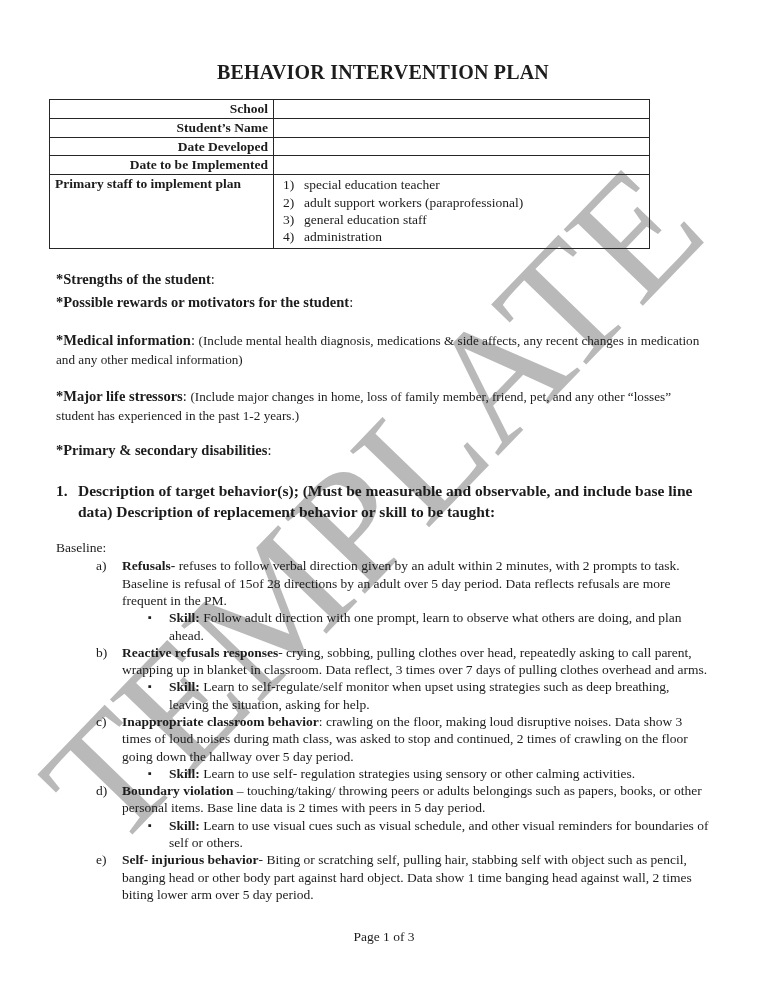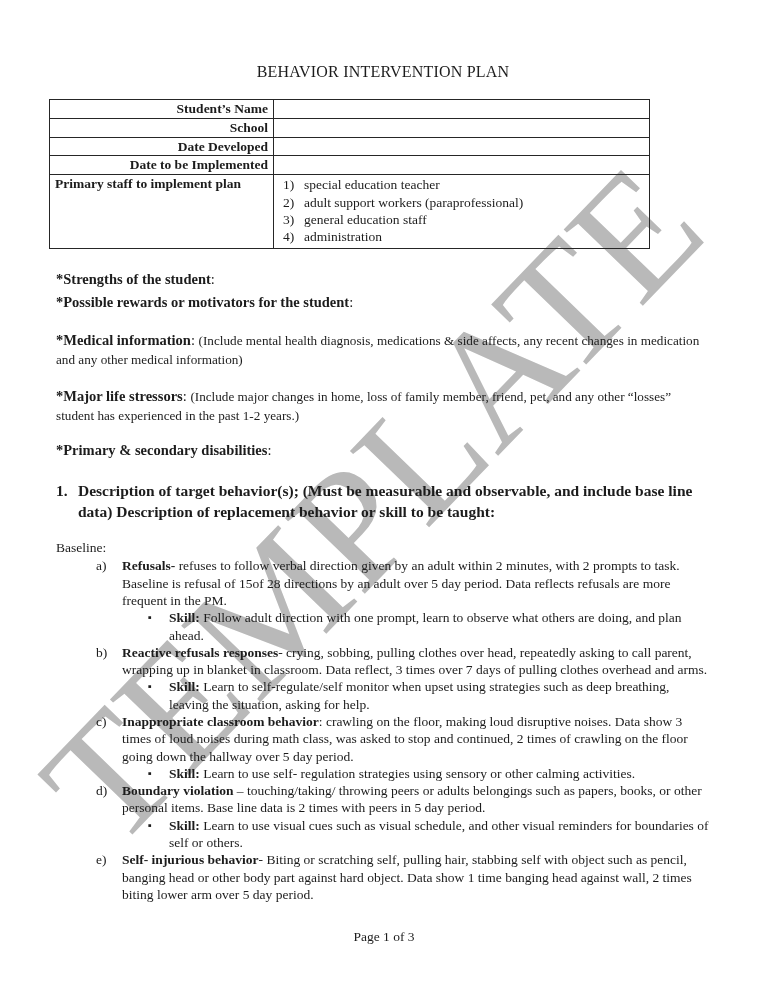--- a/index.html
+++ b/index.html
@@ -26,22 +26,22 @@
   }
   .content {
     position:absolute; top:0; left:0; right:0; bottom:0;
     z-index:1;
     padding:56px 58px 0 56px;
     box-sizing:border-box;
   }
   .title {
     margin:6px 0 0 0;
     text-align:center;
-    font-size:16px;
-    font-weight:normal;
+    font-size:20px;
+    font-weight:bold;
     line-height:20px;
     letter-spacing:0.2px;
   }
   table.info {
     border-collapse:collapse;
     margin:17px 0 0 -7px;
     width:601px;
     table-layout:fixed;
   }
   table.info td {
@@ -110,25 +110,25 @@
 
 <div class="page">
   <div class="watermark">TEMPLATE</div>
 
   <div class="content">
     <h1 class="title">BEHAVIOR INTERVENTION PLAN</h1>
 
     <table class="info">
       <tbody>
         <tr>
+          <td class="lbl">School</td>
+          <td class="val"></td>
+        </tr>
+        <tr>
           <td class="lbl">Student’s Name</td>
-          <td class="val"></td>
-        </tr>
-        <tr>
-          <td class="lbl">School</td>
           <td class="val"></td>
         </tr>
         <tr>
           <td class="lbl">Date Developed</td>
           <td class="val"></td>
         </tr>
         <tr>
           <td class="lbl">Date to be Implemented</td>
           <td class="val"></td>
         </tr>

